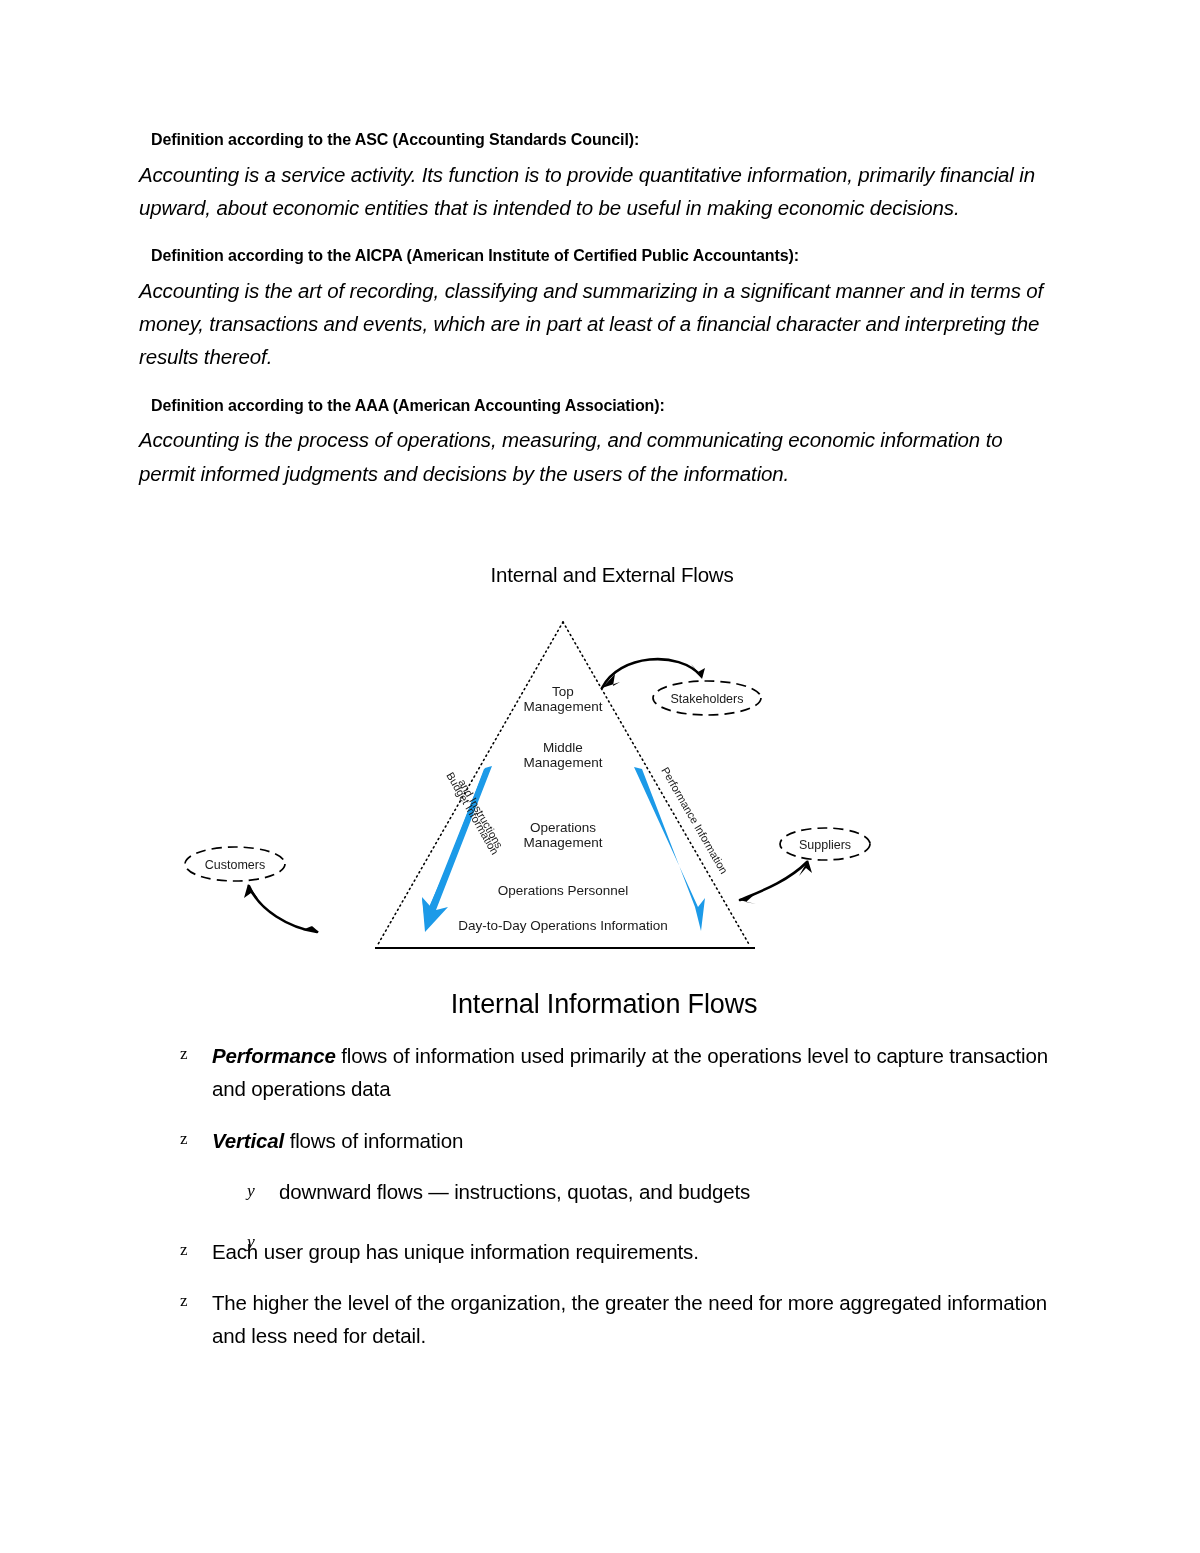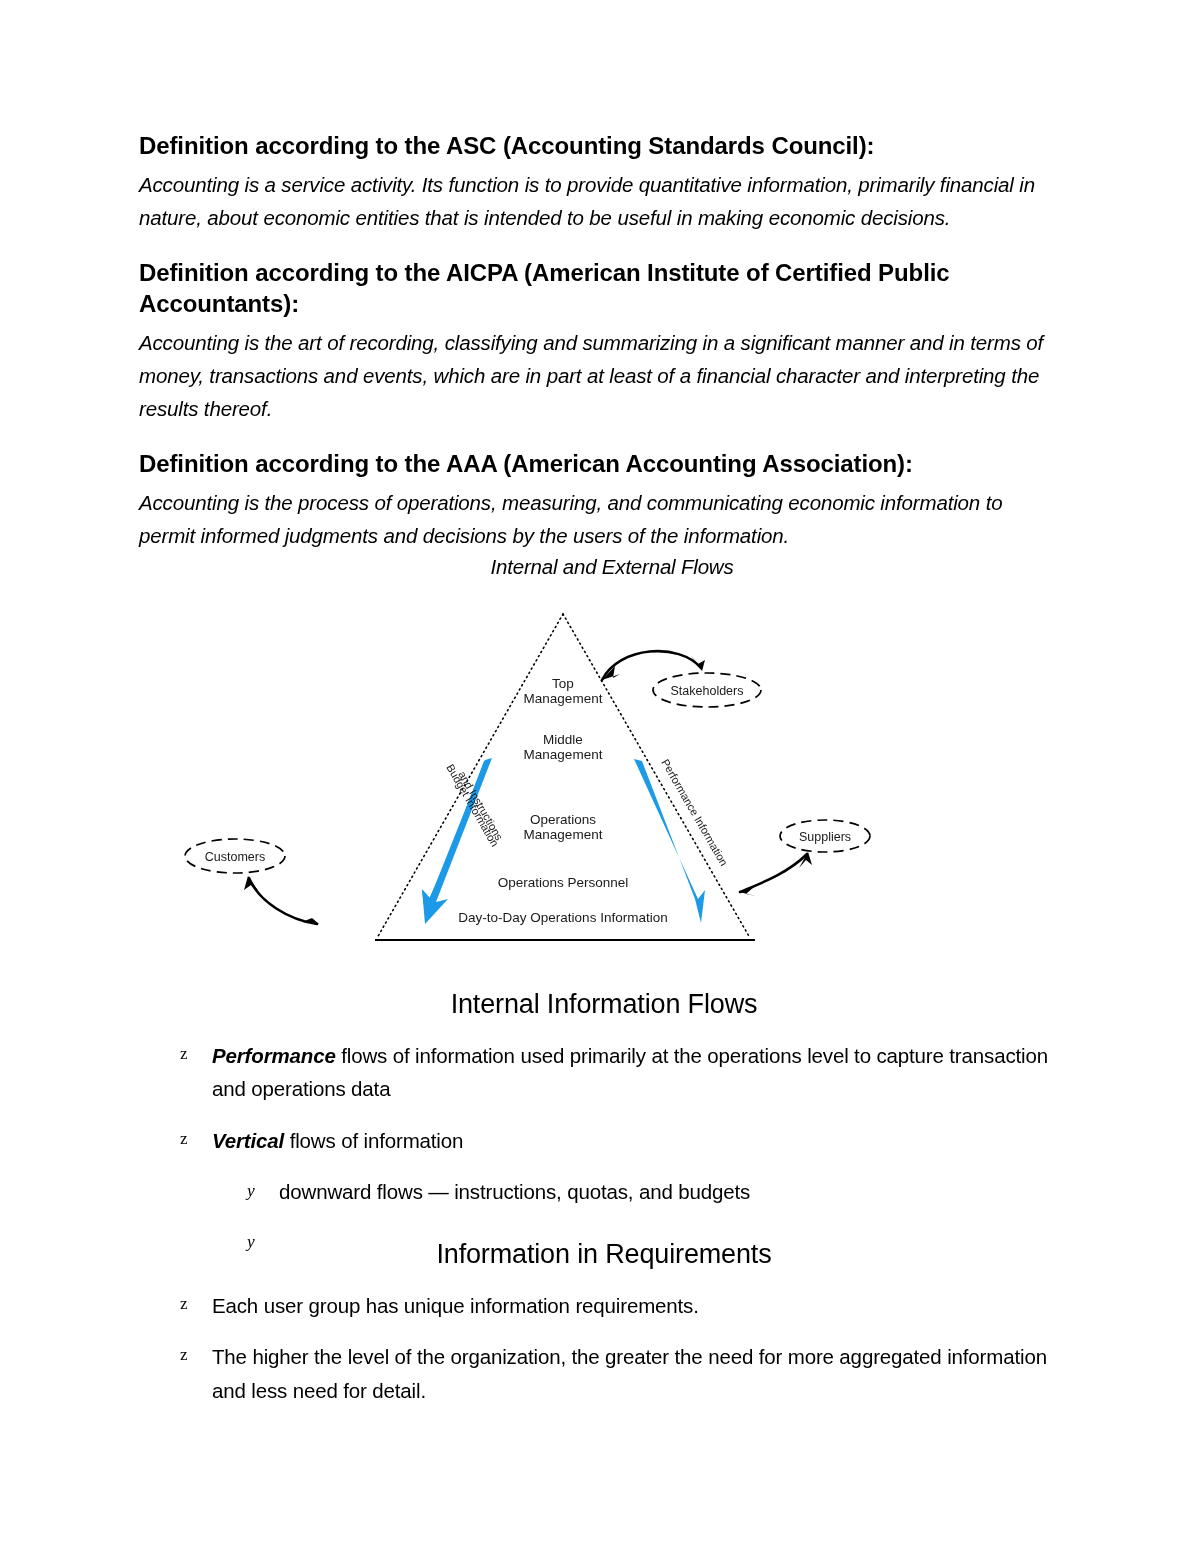--- a/index.html
+++ b/index.html
@@ -27,24 +27,24 @@
 
   .content {
     position: absolute;
     left: 139px;
     top: 130px;
     width: 922px;
   }
 
   
   .def-head {
-    font-size: 24px;
+    font-size: 16px;
     font-weight: bold;
     line-height: 1.30;
-    margin: 0 0 7px 0;
+    margin: 0 0 7px 12px;
     letter-spacing: -0.1px;
   }
   .def-body {
     font-size: 20.5px;
     font-style: italic;
     line-height: 1.62;
     margin: 0 0 20px 0;
     letter-spacing: -0.15px;
   }
   .def-body:last-child { margin-bottom: 0; }
@@ -56,24 +56,23 @@
     position: absolute;
     left: 0;
     top: 425px;
     width: 922px;
     height: 400px;
   }
   .figure-title {
     text-align: center;
     font-size: 20.5px;
     line-height: 1.2;
-    margin: 0;
+    margin: 8px;
     padding-left: 24px;
     letter-spacing: -0.2px;
-    font-style: italic;
   }
   .diagram-wrap {
     position: relative;
     width: 922px;
     height: 350px;
     margin-top: 22px;
   }
   .diagram-wrap svg {
     position: absolute;
     left: 0;
@@ -122,21 +121,21 @@
     font-weight: bold;
   }
 </style>
 </head>
 <body>
 
 <div class="page">
   <div class="content">
 
     <p class="def-head">Definition according to the ASC (Accounting Standards Council):</p>
-    <p class="def-body">Accounting is a service activity. Its function is to provide quantitative information, primarily financial in nature, about economic entities that is intended to be useful in making economic decisions.</p>
+    <p class="def-body">Accounting is a service activity. Its function is to provide quantitative information, primarily financial in upward, about economic entities that is intended to be useful in making economic decisions.</p>
 
     <p class="def-head spacer-head">Definition according to the AICPA (American Institute of Certified Public Accountants):</p>
     <p class="def-body">Accounting is the art of recording, classifying and summarizing in a significant manner and in terms of money, transactions and events, which are in part at least of a financial character and interpreting the results thereof.</p>
 
     <p class="def-head spacer-head">Definition according to the AAA (American Accounting Association):</p>
     <p class="def-body">Accounting is the process of operations, measuring, and communicating economic information to permit informed judgments and decisions by the users of the information.</p>
 
     <div class="figure">
       <p class="figure-title">Internal and External Flows</p>
 
@@ -233,21 +232,20 @@
         <span class="bullet-mark sub">y</span>
         <span class="bullet-text">downward flows — instructions, quotas, and budgets</span>
       </div>
 
       <div class="bullet-row lvl2">
         <span class="bullet-mark sub">y</span>
       </div>
     </div>
 
     <div class="list-block" style="top:1105px;">
-      <p class="list-lead">Information in Requirements</p>
 
       <div class="bullet-row lvl1">
         <span class="bullet-mark">z</span>
         <span class="bullet-text">Each user group has unique information requirements.</span>
       </div>
 
       <div class="bullet-row lvl1">
         <span class="bullet-mark">z</span>
         <span class="bullet-text">The higher the level of the organization, the greater the need for more aggregated information and less need for detail.</span>
       </div>

